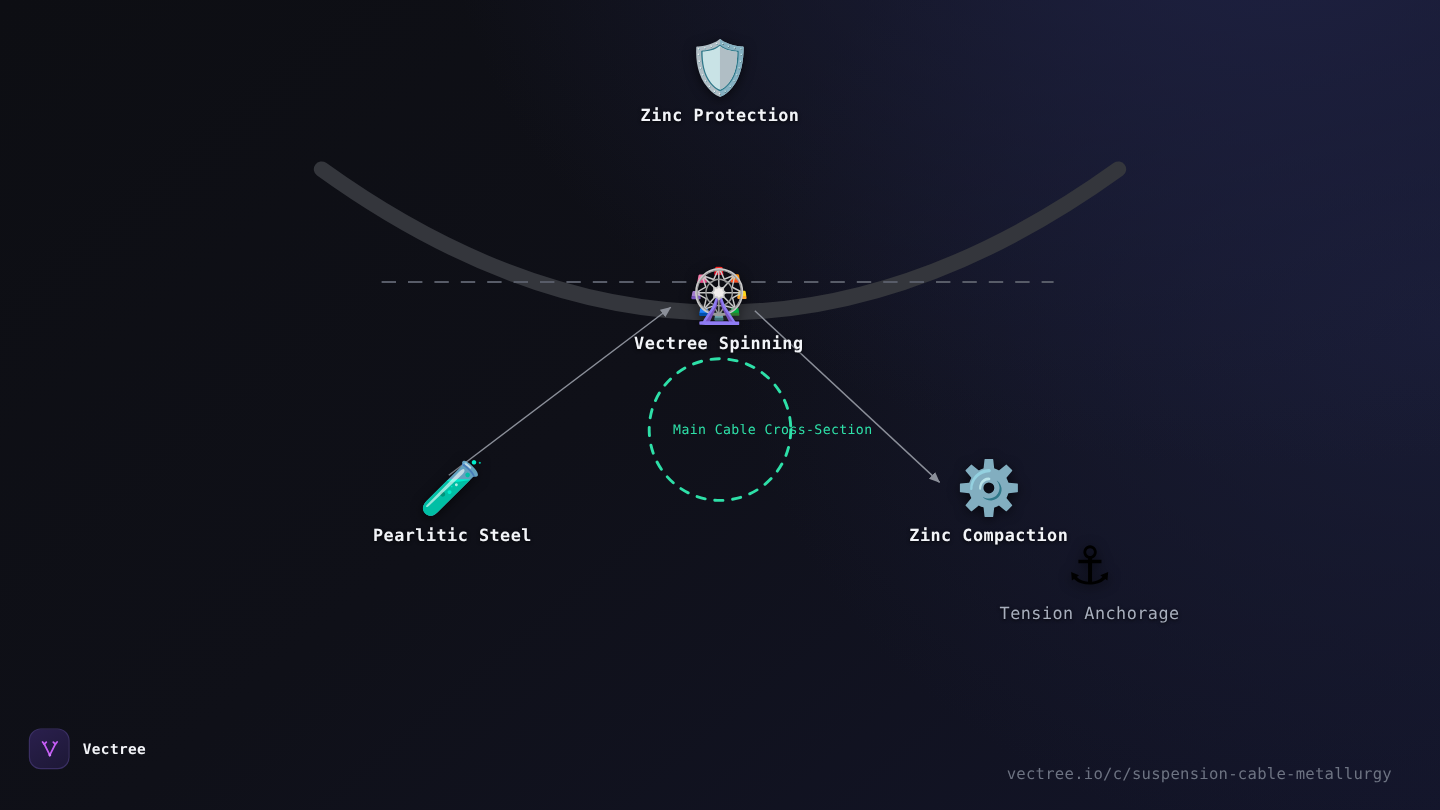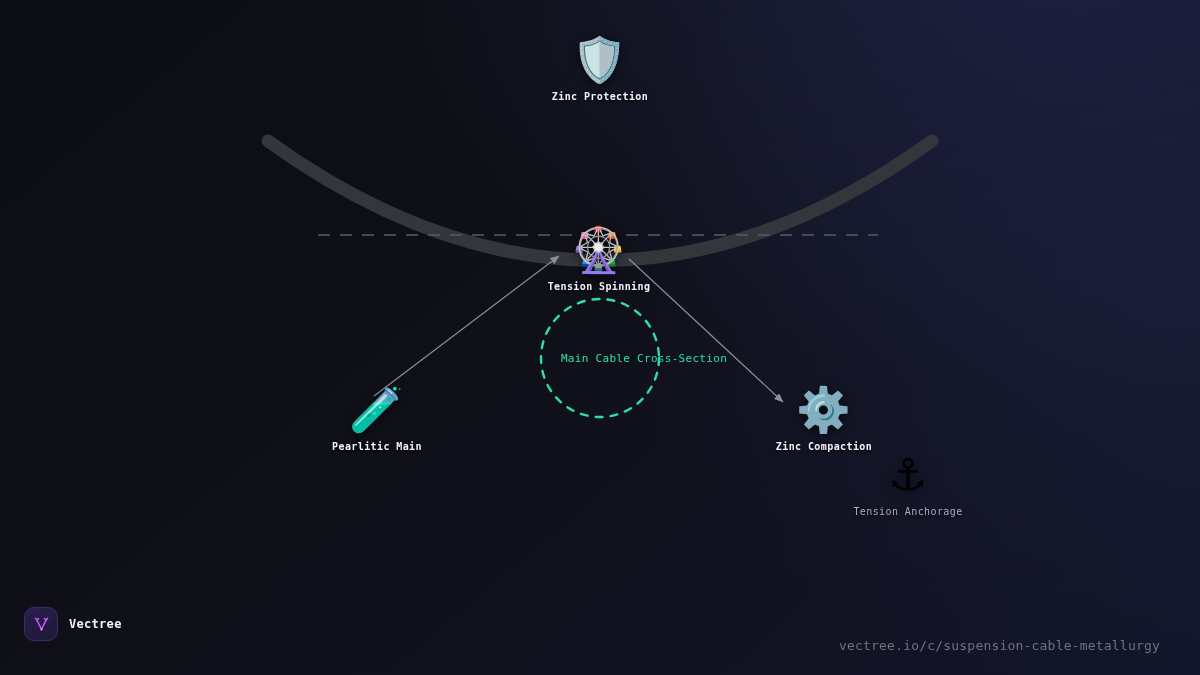--- a/index.html
+++ b/index.html
@@ -38,21 +38,21 @@
     user-select: none;
   }
   .node-emoji {
     font-size: 44px;
     line-height: 1;
     font-family: "DejaVu Sans", sans-serif;
     filter: drop-shadow(0 2px 5px rgba(0,0,0,0.6));
   }
   .node-label {
     margin-top: 9px;
-    font-size: 10px;
+    font-size: 14px;
     font-weight: bold;
     letter-spacing: 0.4px;
     color: #f2f4f8;
     white-space: nowrap;
     text-shadow: 0 1px 3px rgba(0,0,0,0.85);
   }
   .node-label.dim {
     color: #a8afbd;
     font-weight: normal;
   }
@@ -142,25 +142,25 @@
       </g>
   </svg>
 
   <div id="nodes-layer">
       <div class="node" style="left: 600px; top: 70px;">
         <div class="node-emoji">🛡️</div>
         <div class="node-label">Zinc Protection</div>
       </div>
       <div class="node" style="left: 599px; top: 260px;">
         <div class="node-emoji">🎡</div>
-        <div class="node-label">Tension Spinning</div>
+        <div class="node-label">Vectree Spinning</div>
       </div>
       <div class="node" style="left: 377px; top: 420px;">
         <div class="node-emoji">🧪</div>
-        <div class="node-label">Pearlitic Main</div>
+        <div class="node-label">Pearlitic Steel</div>
       </div>
       <div class="node" style="left: 824px; top: 420px;">
         <div class="node-emoji">⚙️</div>
         <div class="node-label">Zinc Compaction</div>
       </div>
       <div class="node" style="left: 908px; top: 485px;">
         <div class="node-emoji">⚓</div>
         <div class="node-label dim">Tension Anchorage</div>
       </div>
     </div>

